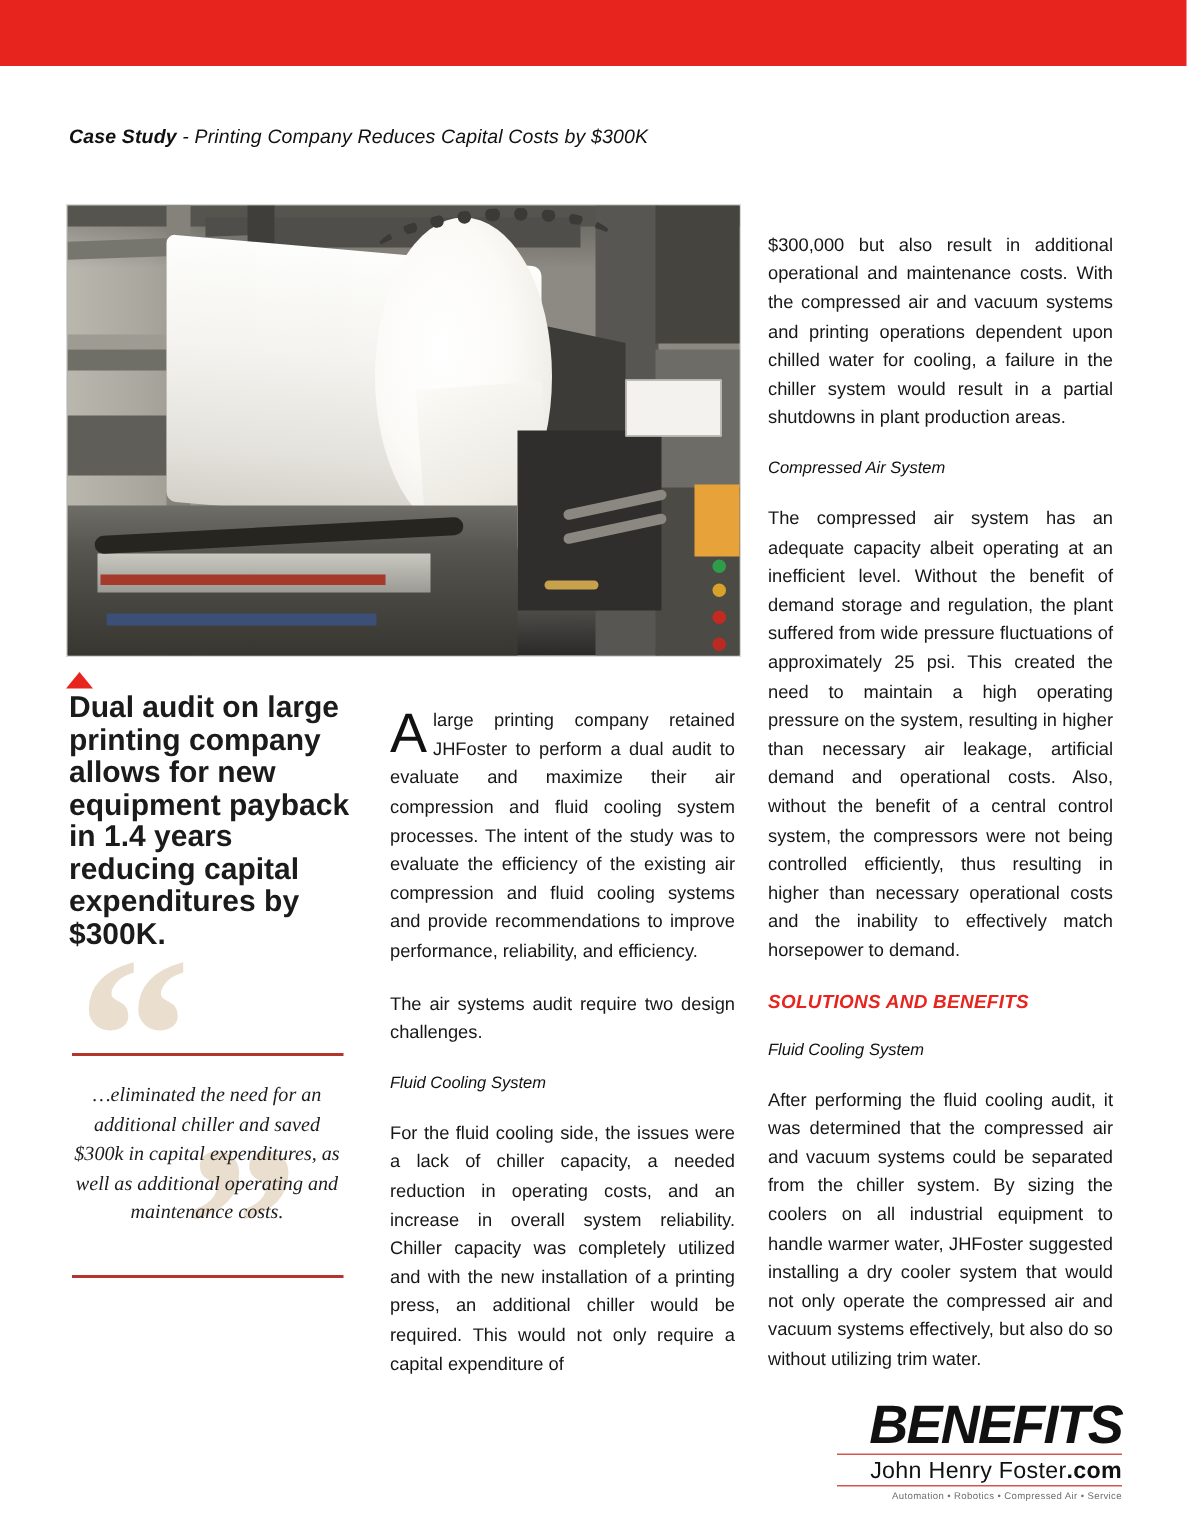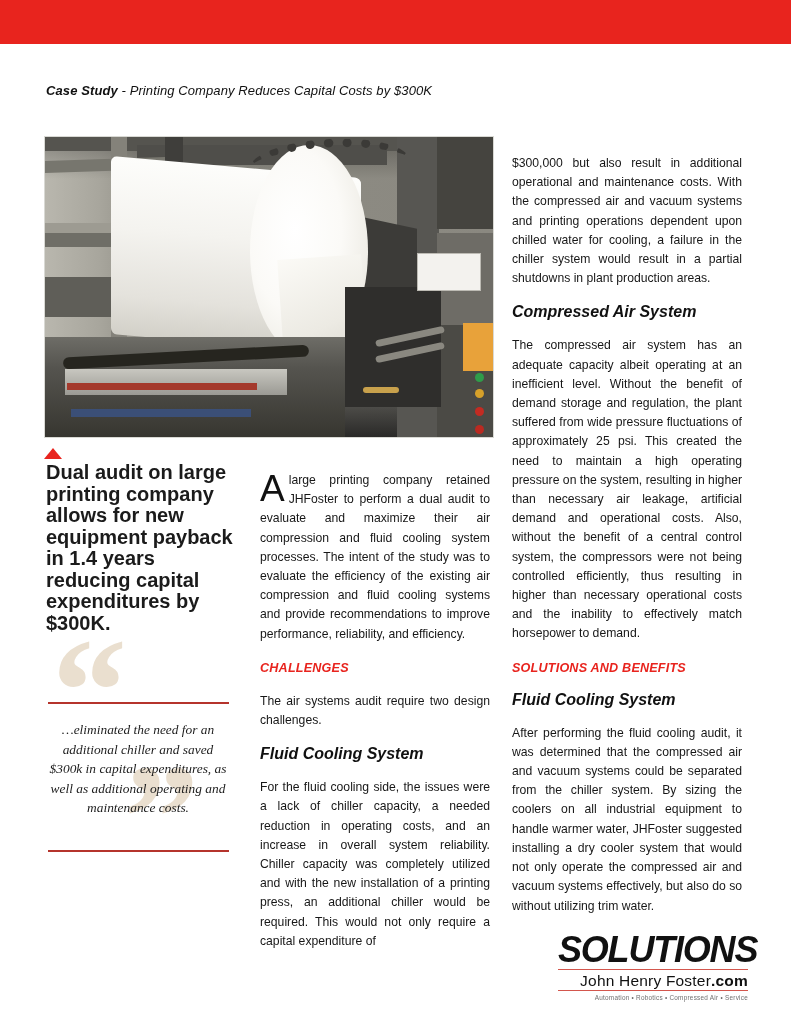--- a/index.html
+++ b/index.html
@@ -258,23 +258,23 @@
     color: #e8241e;
     font-weight: bold;
     font-style: italic;
     font-size: 12.6px;
     line-height: 16px;
     margin: 0 0 7px 0;
     letter-spacing: 0.2px;
   }
   .h-black {
     color: #111111;
-    font-weight: bold;
+    font-weight: normal;
     font-style: italic;
-    font-size: 16px;
+    font-size: 11px;
     line-height: 16px;
     margin: 0 0 2px 0;
   }
   .dropcap-para {
     position: relative;
   }
   .dropcap {
     float: left;
     font-size: 37px;
     line-height: 32px;
@@ -377,34 +377,33 @@
 <div class="quote-block">
   <div class="qmark open">“</div>
   <div class="qmark close">”</div>
   <div class="qrule top"></div>
   <div class="qtext">…eliminated the need for an additional chiller and saved $300k in capital expenditures, as well as additional operating and maintenance costs.</div>
   <div class="qrule bottom"></div>
 </div>
 
 <div class="col col-mid">
   <p class="dropcap-para"><span class="dropcap">A</span><span>large printing company retained JHFoster to perform a dual audit to evaluate and maximize their air compression and fluid cooling system processes. The intent of the study was to evaluate the efficiency of the existing air compression and fluid cooling systems and provide recommendations to improve performance, reliability, and efficiency.</span></p>
-  <p class="h-red">CHALLENGES</p>
   <p>The air systems audit require two design challenges.</p>
   <p class="h-black">Fluid Cooling System</p>
   <p>For the fluid cooling side, the issues were a lack of chiller capacity, a needed reduction in operating costs, and an increase in overall system reliability. Chiller capacity was completely utilized and with the new installation of a printing press, an additional chiller would be required. This would not only require a capital expenditure of</p>
 </div>
 
 <div class="col col-right">
   <p>$300,000 but also result in additional operational and maintenance costs. With the compressed air and vacuum systems and printing operations dependent upon chilled water for cooling, a failure in the chiller system would result in a partial shutdowns in plant production areas.</p>
   <p class="h-black">Compressed Air System</p>
   <p>The compressed air system has an adequate capacity albeit operating at an inefficient level. Without the benefit of demand storage and regulation, the plant suffered from wide pressure fluctuations of approximately 25 psi. This created the need to maintain a high operating pressure on the system, resulting in higher than necessary air leakage, artificial demand and operational costs. Also, without the benefit of a central control system, the compressors were not being controlled efficiently, thus resulting in higher than necessary operational costs and the inability to effectively match horsepower to demand.</p>
   <p class="h-red">SOLUTIONS AND BENEFITS</p>
   <p class="h-black">Fluid Cooling System</p>
   <p>After performing the fluid cooling audit, it was determined that the compressed air and vacuum systems could be separated from the chiller system. By sizing the coolers on all industrial equipment to handle warmer water, JHFoster suggested installing a dry cooler system that would not only operate the compressed air and vacuum systems effectively, but also do so without utilizing trim water.</p>
 </div>
 
 <div class="logo">
-  <div class="logo-main">SOLUTIONS</div>
+  <div class="logo-main">BENEFITS</div>
   <div class="logo-rule"></div>
   <div class="logo-sub"><span>John Henry Foster</span><span class="dotcom">.com</span></div>
   <div class="logo-rule2"></div>
   <div class="logo-tag">Automation • Robotics • Compressed Air • Service</div>
 </div>
 
 </body></html>

